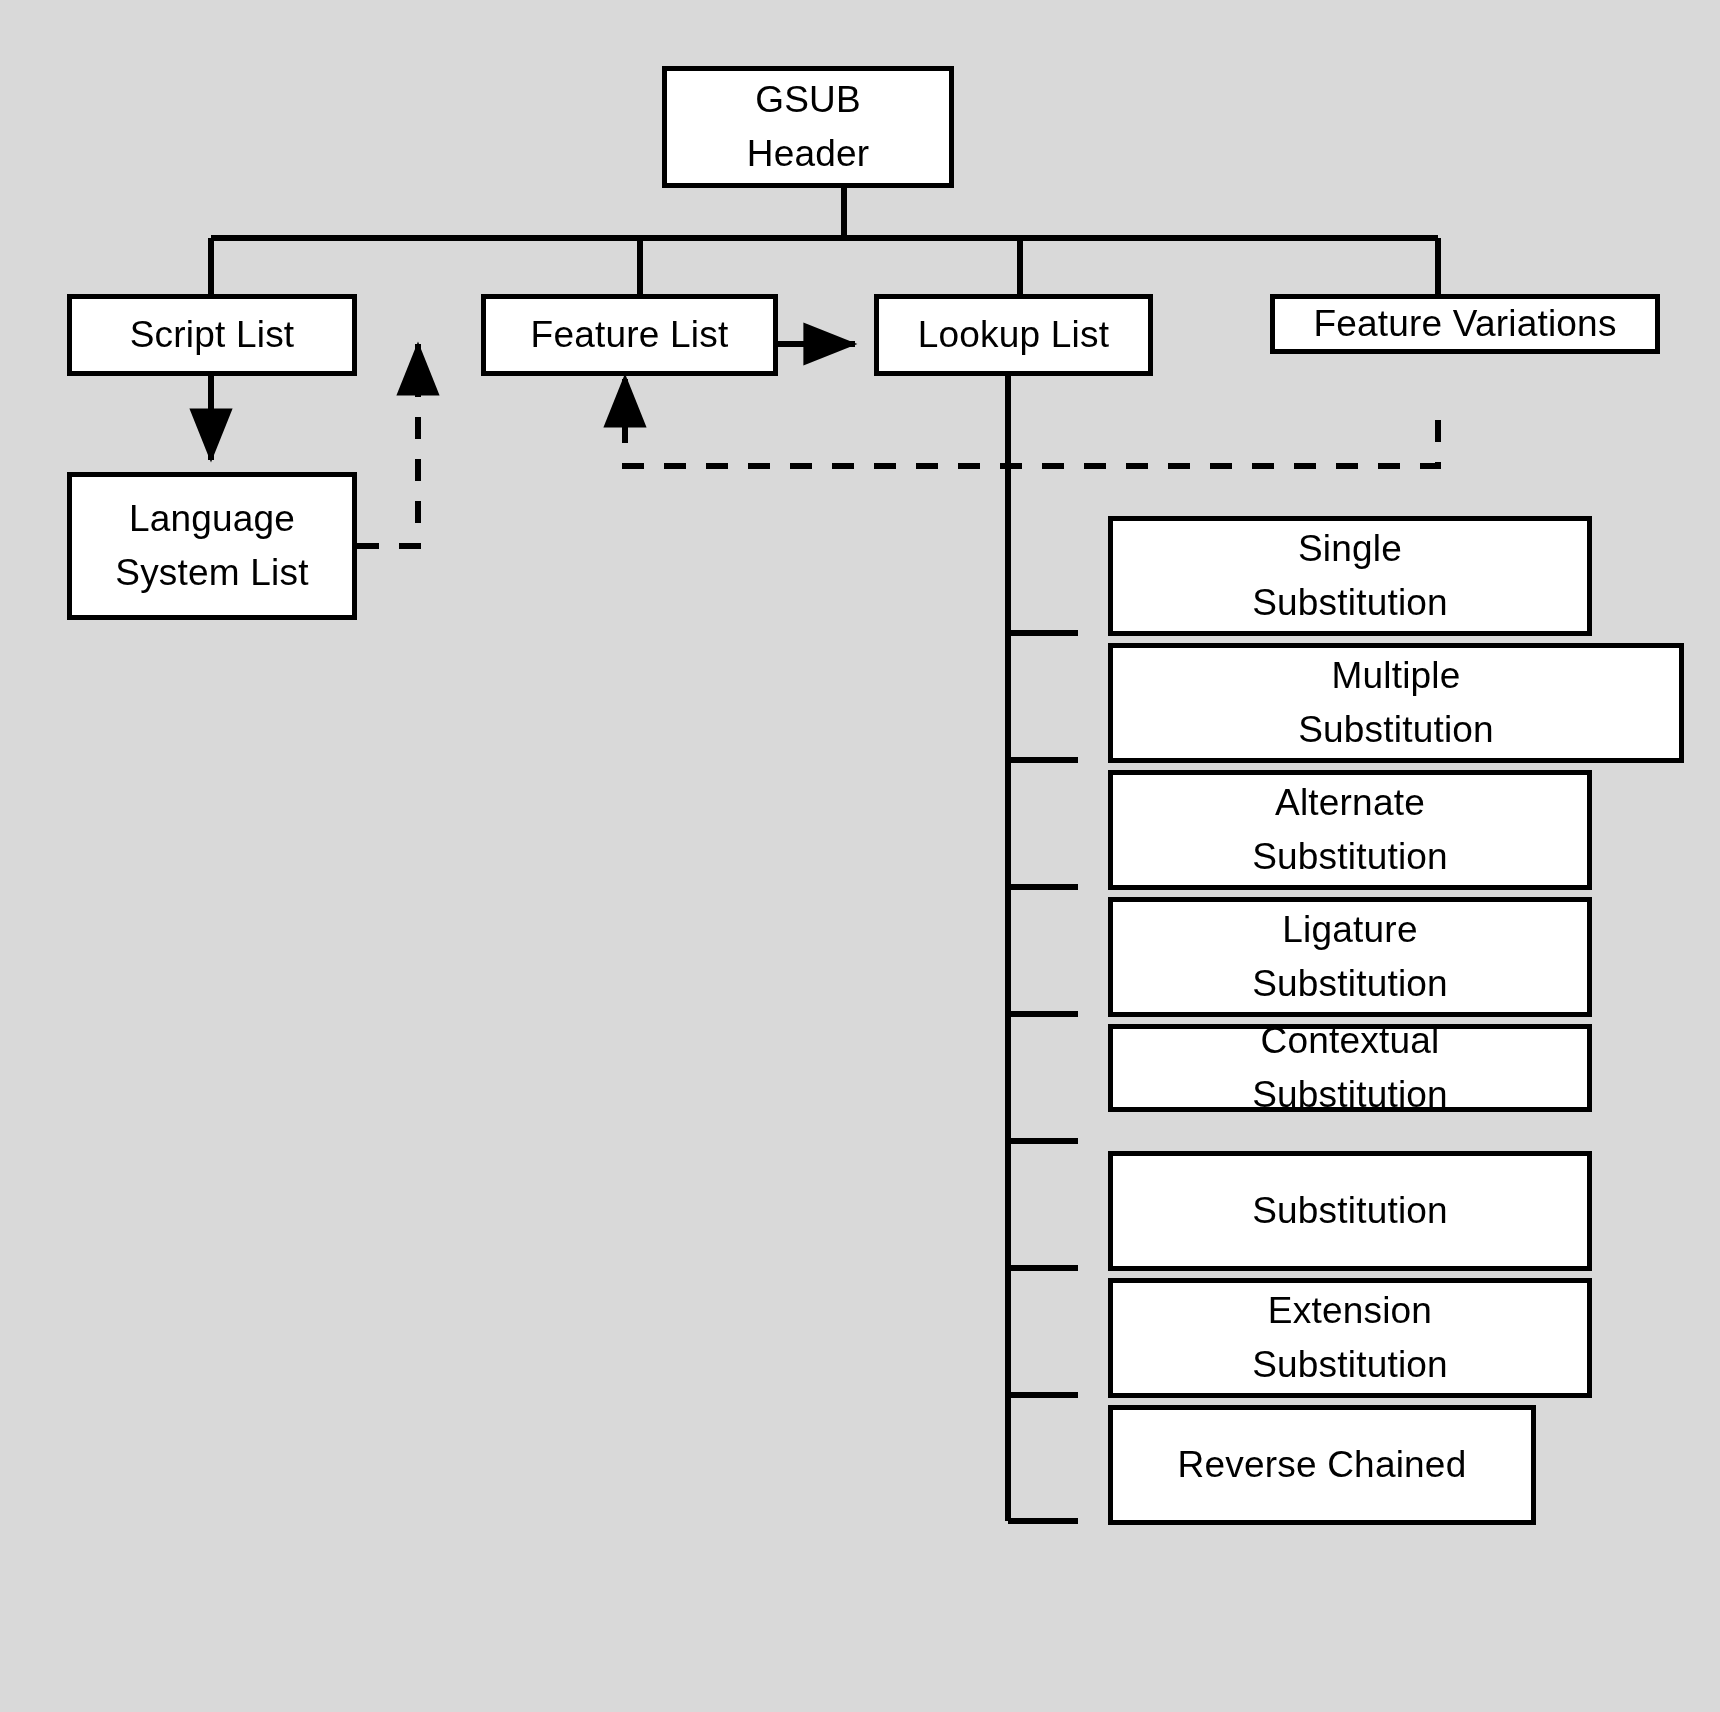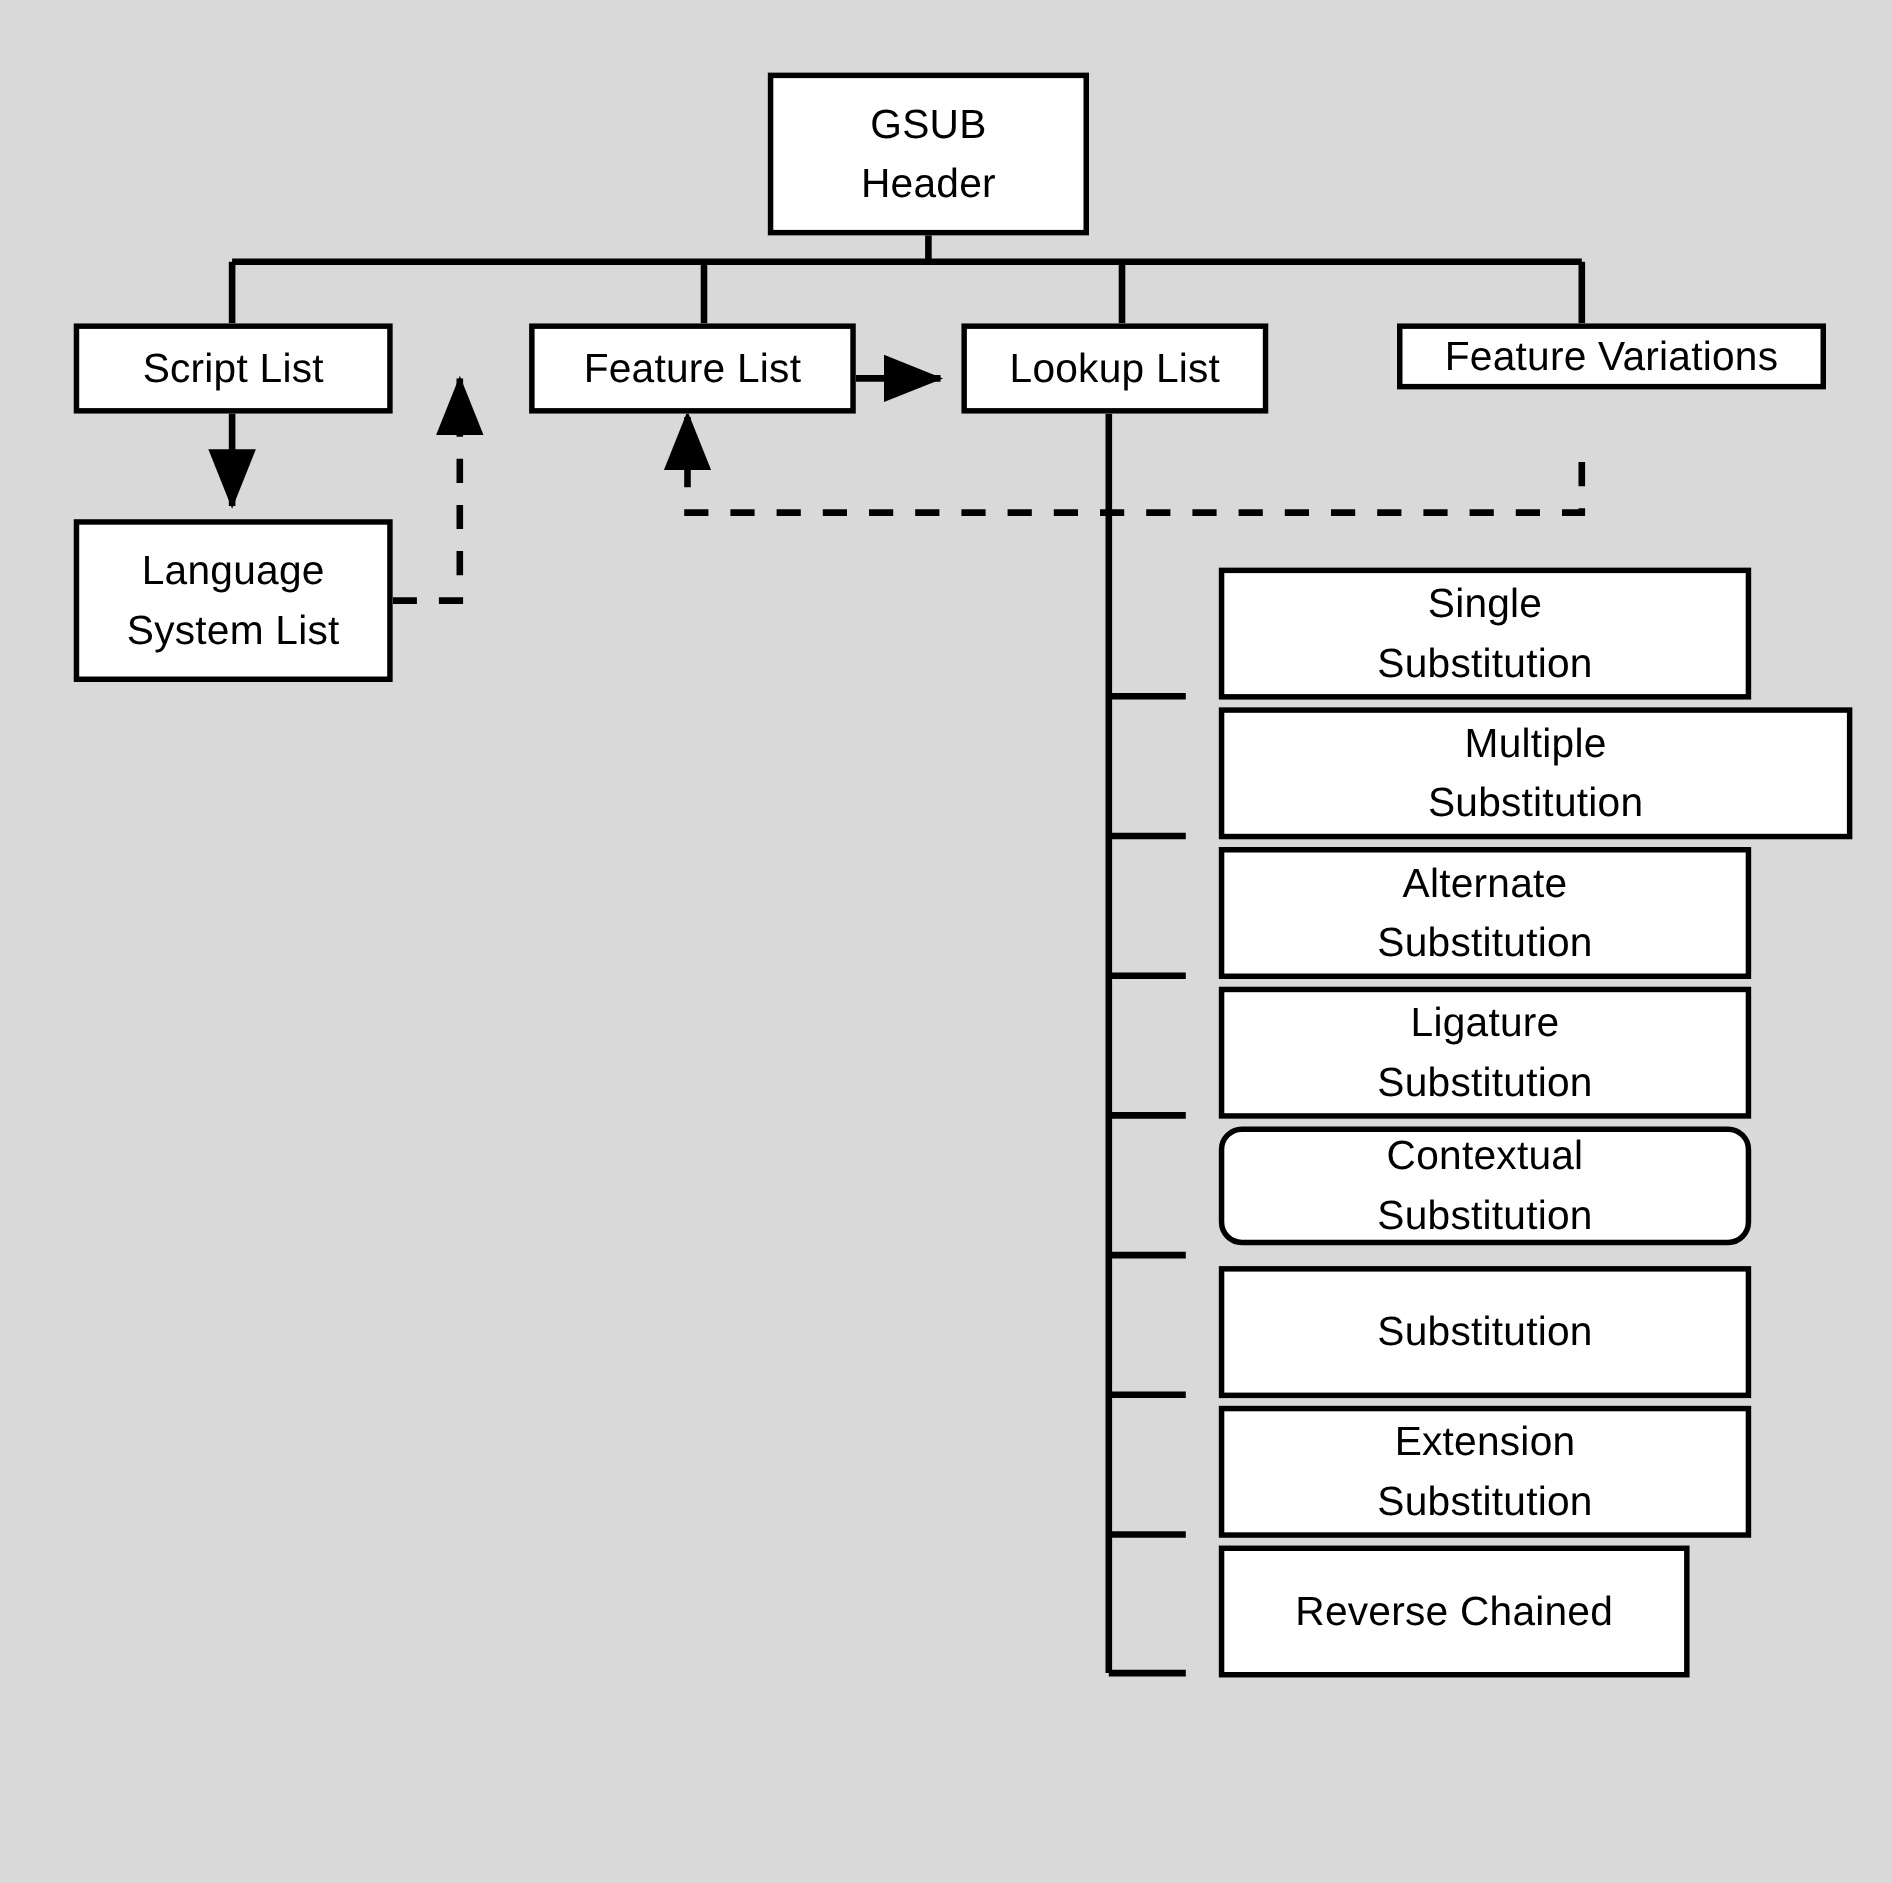--- a/index.html
+++ b/index.html
@@ -81,21 +81,21 @@
     <path d="M 1008 633 L 1078 633" stroke="#000" stroke-width="6" fill="none"></path>
     <path d="M 1008 760 L 1078 760" stroke="#000" stroke-width="6" fill="none"></path>
     <path d="M 1008 887 L 1078 887" stroke="#000" stroke-width="6" fill="none"></path>
     <path d="M 1008 1014 L 1078 1014" stroke="#000" stroke-width="6" fill="none"></path>
     <path d="M 1008 1141 L 1078 1141" stroke="#000" stroke-width="6" fill="none"></path>
     <path d="M 1008 1268 L 1078 1268" stroke="#000" stroke-width="6" fill="none"></path>
     <path d="M 1008 1395 L 1078 1395" stroke="#000" stroke-width="6" fill="none"></path>
     <path d="M 1008 1521 L 1078 1521" stroke="#000" stroke-width="6" fill="none"></path>
   </svg>
 
-  <div class="node" style="left:698px; top:66px; width:292px; height:148px;">
+  <div class="node" style="left:662px; top:66px; width:292px; height:122px;">
     <span class="line">GSUB</span>
     <span class="line">Header</span>
   </div>
 
   <div class="node" style="left:67px; top:294px; width:290px; height:82px;">
     <span class="line">Script List</span>
   </div>
 
   <div class="node" style="left:481px; top:294px; width:297px; height:82px;">
     <span class="line">Feature List</span>
@@ -127,21 +127,21 @@
   <div class="node" style="left:1108px; top:770px; width:484px; height:120px;">
     <span class="line">Alternate</span>
     <span class="line">Substitution</span>
   </div>
 
   <div class="node" style="left:1108px; top:897px; width:484px; height:120px;">
     <span class="line">Ligature</span>
     <span class="line">Substitution</span>
   </div>
 
-  <div class="node" style="left:1108px; top:1024px; width:484px; height:108px;border-radius:21px;">
+  <div class="node" style="left:1108px; top:1024px; width:484px; height:88px;">
     <span class="line">Contextual</span>
     <span class="line">Substitution</span>
   </div>
 
   <div class="node" style="left:1108px; top:1151px; width:484px; height:120px;">
     <span class="line">Substitution</span>
   </div>
 
   <div class="node" style="left:1108px; top:1278px; width:484px; height:120px;">
     <span class="line">Extension</span>

